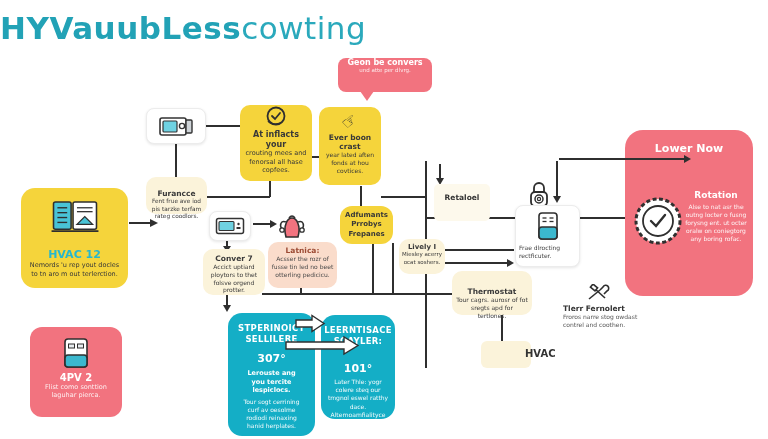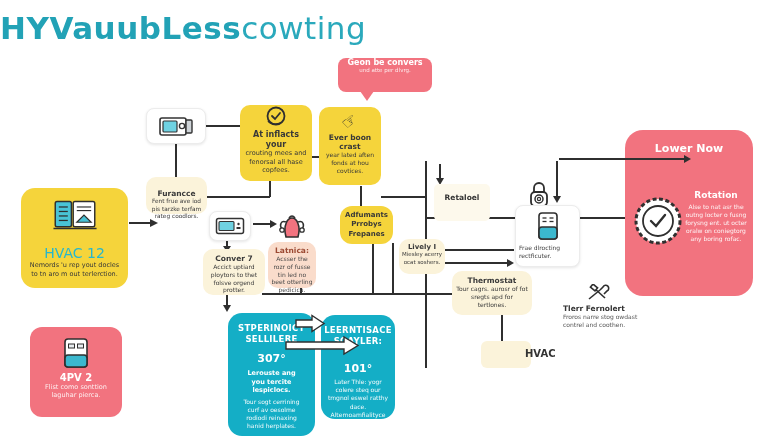--- a/index.html
+++ b/index.html
@@ -18,21 +18,21 @@
   .tealbox{background:#14aec6;color:#ffffff;border-radius:14px;}
   .whitebox{background:#ffffff;border:1px solid #ececec;border-radius:8px;box-shadow:0 1px 3px rgba(0,0,0,.10);}
   .nt{font-weight:bold;font-size:8px;line-height:1.2;}
   .nb{font-size:6.5px;line-height:1.3;}
   .callout{background:#f2737f;border-radius:8px;color:#fff;}
   .callout:after{content:"";position:absolute;left:22px;bottom:-9px;width:0;height:0;
     border-left:7px solid transparent;border-right:7px solid transparent;border-top:10px solid #f2737f;}
   .svglayer{left:0;top:0;pointer-events:none;}
   .z1{z-index:1}.z2{z-index:2}.z4{z-index:4}
   .center{display:flex;flex-direction:column;align-items:center;}
-  .hvac12-title{font-size:14px;font-weight:400;color:#27b7cd;margin-top:13px;}
+  .hvac12-title{font-size:11px;font-weight:700;color:#27b7cd;margin-top:13px;}
   .apv-title{font-size:10px;font-weight:800;color:#ffffff;margin-top:3px;}
   .apv-body{font-size:6.5px;color:rgba(255,255,255,.88);line-height:1.3;}
   .teal-h{font-weight:800;font-size:8.5px;letter-spacing:.3px;line-height:1.25;margin-top:10px;}
   .teal-v{font-weight:800;font-size:11px;margin-top:8px;}
   .teal-s{font-weight:700;font-size:6.5px;line-height:1.3;margin-top:4px;}
   .teal-b{font-size:6px;line-height:1.35;margin-top:3px;opacity:.95;}
   .ln-title{font-size:11px;font-weight:800;}
   .ln-rot{font-size:9px;font-weight:800;}
   .ln-body{font-size:6px;line-height:1.35;opacity:.92;text-align:center;}
   .fer-t{font-size:7.5px;font-weight:800;color:#333;}
@@ -162,21 +162,21 @@
 
   <svg class="abs z2" style="left:276px;top:210px;" width="32" height="30" viewBox="0 0 32 30">
     <path d="M10 27 C7 16 11 8 16 8 C21 8 25 16 22 27 Z" fill="#f2737f" stroke="#2f2f2f" stroke-width="1.6"></path>
     <path d="M13 8 q3 -4 6 0" fill="none" stroke="#2f2f2f" stroke-width="1.6"></path>
     <path d="M10 12 C5 10 3 15 6 19" fill="#ffffff" stroke="#2f2f2f" stroke-width="1.5"></path>
     <path d="M22 12 C27 10 29 15 26 19" fill="#ffffff" stroke="#2f2f2f" stroke-width="1.5"></path>
     <circle cx="6" cy="20" r="2.2" fill="#ffffff" stroke="#2f2f2f" stroke-width="1.3"></circle>
     <circle cx="26" cy="20" r="2.2" fill="#ffffff" stroke="#2f2f2f" stroke-width="1.3"></circle>
   </svg>
 
-  <div class="abs z2 node peach" style="left:268px;top:242px;width:48px;height:46px;padding:4px 3px;">
+  <div class="abs z2 node peach" style="left:268px;top:242px;width:69px;height:46px;padding:4px 3px;">
     <div class="nt" style="font-size:7.5px;color:#9c4a33;">Latnica:</div>
     <div class="nb" style="font-size:6px;">Acsser the rozr of fusse tin led no beet otterling pedicicu.</div>
   </div>
 
   <div class="abs z2 node yellow center" style="left:340px;top:206px;width:53px;height:38px;justify-content:center;border-radius:12px;">
     <div style="font-weight:800;font-size:7px;line-height:1.35;">Adfumants</div>
     <div style="font-weight:800;font-size:7px;line-height:1.35;">Prrobys</div>
     <div style="font-weight:800;font-size:7px;line-height:1.35;">Frepanes</div>
   </div>
 
@@ -214,21 +214,21 @@
       <circle cx="25" cy="25" r="22" fill="#ffffff" stroke="#2f2f2f" stroke-width="3" stroke-dasharray="4 2.5"></circle>
       <circle cx="25" cy="25" r="15" fill="#ffffff" stroke="#2f2f2f" stroke-width="1.8"></circle>
       <path d="M18 25 l5 5 l9 -11" fill="none" stroke="#2f2f2f" stroke-width="2.4" stroke-linecap="round"></path>
     </svg>
     <div class="abs" style="left:60px;top:60px;width:62px;">
       <div class="ln-rot">Rotation</div>
       <div class="ln-body" style="margin-top:3px;">Alse to nat asr the outng locter o fusng forysng ent. ut octer oralw on coniegtorg any boring rofac.</div>
     </div>
   </div>
 
-  <div class="abs z2 node cream" style="left:452px;top:271px;width:80px;height:44px;padding:5px 4px;">
+  <div class="abs z2 node cream" style="left:452px;top:271px;width:80px;height:44px;padding:16px 4px;">
     <div class="nt" style="font-size:7.5px;">Thermostat</div>
     <div class="nb" style="font-size:6px;">Tour cagrs. aurosr of fot sregts apd for tertlones.</div>
   </div>
 
   <div class="abs z2 node cream" style="left:481px;top:341px;width:50px;height:27px;border-radius:6px;padding-top:7px;">
     <div style="font-size:10px;font-weight:800;color:#333;">HVAC</div>
   </div>
 
   <svg class="abs z2" style="left:586px;top:284px;" width="26" height="20" viewBox="0 0 26 20">
     <g stroke="#2f2f2f" stroke-width="1.6" fill="#ffffff">

